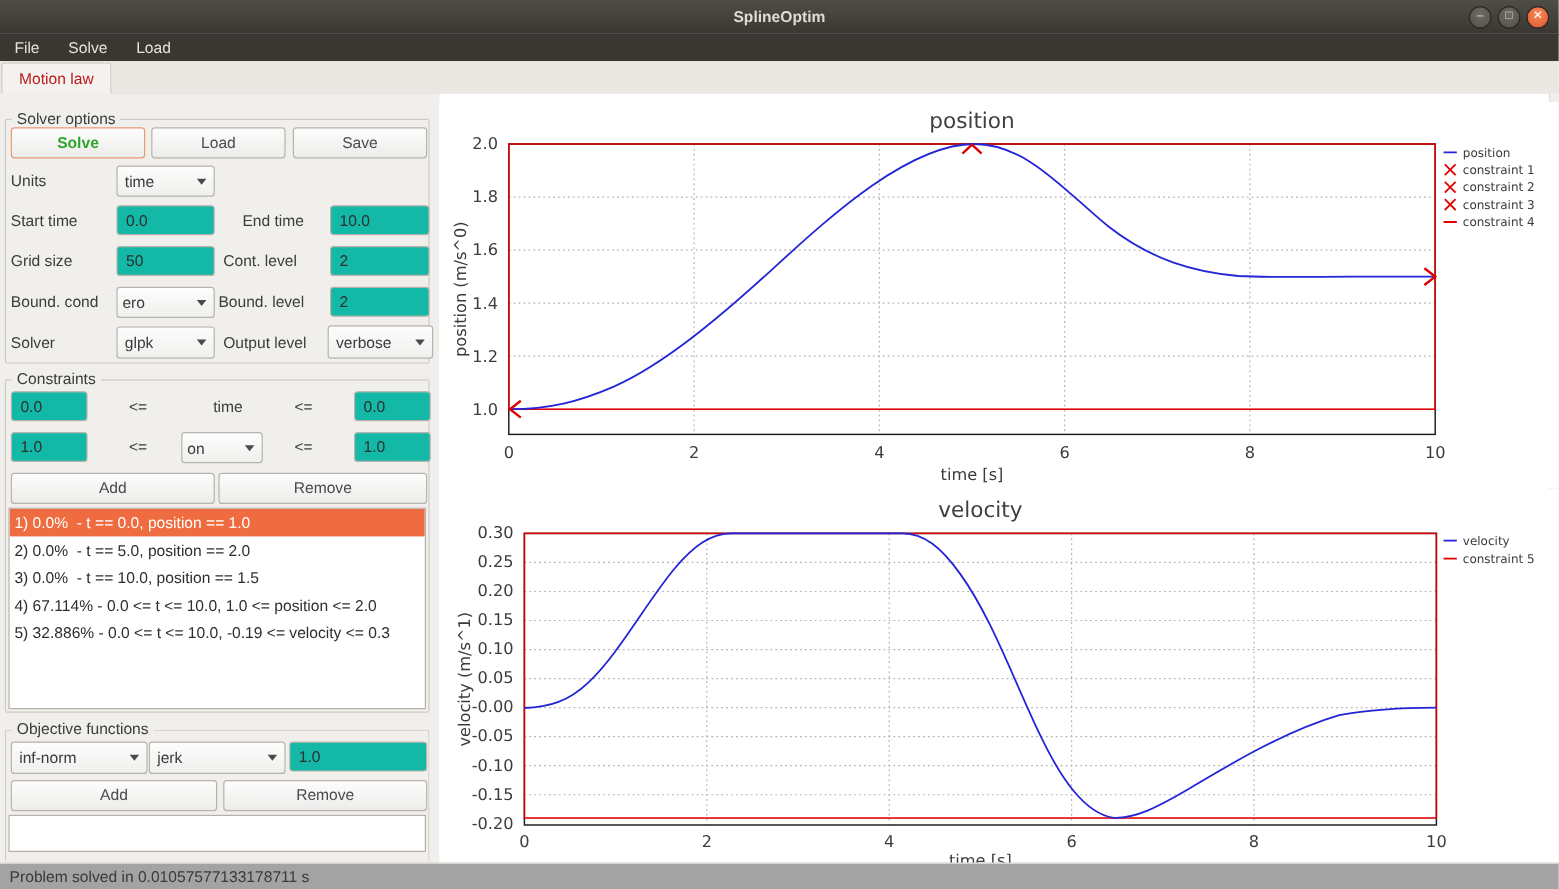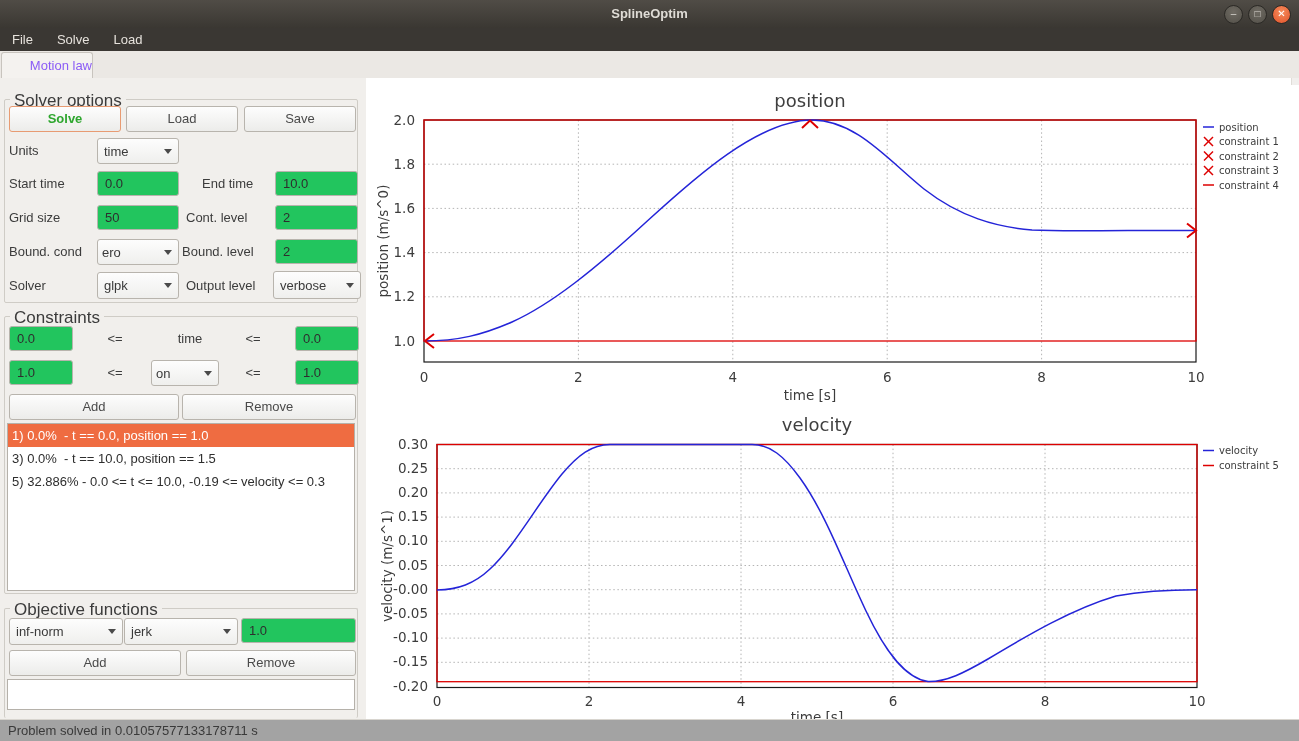--- a/index.html
+++ b/index.html
@@ -14,30 +14,30 @@
   .winbtn{width:17px;height:17px;border-radius:50%;border:1px solid #2b2925;
     background:radial-gradient(circle at 50% 35%,#6f6b63,#524f48);
     color:#d8d5cf;font-size:10px;line-height:15px;text-align:center;}
   .winbtn.close{background:radial-gradient(circle at 50% 35%,#f We? 0,#e}</style>
 <style>
   .winbtn.close{background:radial-gradient(circle at 50% 35%,#f58c5c,#e2532a);color:#fff;}
   .menubar{left:0;top:28px;width:1299px;height:23px;background:#3a3733;display:flex;align-items:center;}
   .menu-item{color:#e6e2dc;font-size:13px;padding:0 12px;height:23px;line-height:23px;}
   .tabstrip{left:0;top:51px;width:1299px;height:27px;background:#ebe8e4;border-bottom:1px solid #d4d0ca;}
   .tab{left:1px;top:52px;width:90px;height:26px;background:#f4f2ef;border:1px solid #c8c4be;border-bottom:none;
-    border-radius:3px 3px 0 0;text-align:right;line-height:26px;font-size:13px;color:#8b5cf6;}
+    border-radius:3px 3px 0 0;text-align:center;line-height:26px;font-size:13px;color:#b91c1c;}
   
   .left-panel{left:0;top:78px;width:366px;height:641px;background:#f1efec;border-right:1px solid #dcd8d3;}
   .frame{position:absolute;border:1px solid #cfccc6;border-radius:2px;}
   .frame-label{position:absolute;top:-9px;left:5px;background:#f1efec;padding:0 4px;
-    font-size:17px;color:#3b3b3b;white-space:nowrap;}
+    font-size:13px;color:#3b3b3b;white-space:nowrap;}
   .btn{position:absolute;background:linear-gradient(#fdfdfd,#ececea);border:1px solid #b8b4ad;
     border-radius:3px;font-size:13px;color:#4a4a4a;text-align:center;}
   .btn-solve{border:1px solid #e89b72;color:#2ea62e;font-weight:bold;}
-  .field{position:absolute;background:#22c55e;border:1px solid #b8b4ad;border-radius:3px;
+  .field{position:absolute;background:#14b8a6;border:1px solid #b8b4ad;border-radius:3px;
     font-size:13px;color:#2e2e2e;padding-left:7px;overflow:hidden;white-space:nowrap;}
   .combo{position:absolute;background:linear-gradient(#fdfdfd,#efefed);border:1px solid #b8b4ad;border-radius:3px;
     font-size:13px;color:#3a3a3a;display:flex;align-items:center;overflow:hidden;white-space:nowrap;}
   .combo .val{flex:1;padding-left:6px;overflow:hidden;}
   .arrow{width:0;height:0;border-left:4px solid transparent;border-right:4px solid transparent;
     border-top:5px solid #4a4a4a;margin-right:6px;flex:none;}
   .lbl{position:absolute;font-size:13px;color:#3c3c3c;white-space:nowrap;}
   .cmp{position:absolute;font-size:13px;color:#3c3c3c;text-align:center;}
   .list{position:absolute;background:#fff;border:1px solid #b5b1aa;overflow:hidden;}
   .list-item{height:23px;line-height:23px;font-size:13px;color:#2e2e2e;padding-left:4px;
@@ -135,21 +135,23 @@
       <span class="arrow"></span>
     </div>
     <div class="cmp" style="left:228px;top:48px;width:40px;">&lt;=</div>
     <div class="field" style="left:290px;top:43px;width:55px;height:23px;line-height:23px;">1.0</div>
 
     <div class="btn" style="left:4px;top:77px;width:168px;height:24px;line-height:24px;">Add</div>
     <div class="btn" style="left:177px;top:77px;width:172px;height:24px;line-height:24px;">Remove</div>
 
     <div class="list" style="left:2px;top:106px;width:346px;height:166px;">
       <div class="list-item sel">1) 0.0%  - t == 0.0, position == 1.0</div>
+      <div class="list-item">2) 0.0%  - t == 5.0, position == 2.0</div>
       <div class="list-item">3) 0.0%  - t == 10.0, position == 1.5</div>
+      <div class="list-item">4) 67.114% - 0.0 &lt;= t &lt;= 10.0, 1.0 &lt;= position &lt;= 2.0</div>
       <div class="list-item">5) 32.886% - 0.0 &lt;= t &lt;= 10.0, -0.19 &lt;= velocity &lt;= 0.3</div>
     </div>
   </div>
 
   <div class="frame" style="left:4px;top:530px;width:352px;height:109px;border-bottom:none;">
     <span class="frame-label">Objective functions</span>
     <div class="combo" style="left:4px;top:9px;width:112px;height:25px;">
       <span class="val">inf-norm</span>
       <span class="arrow"></span>
     </div>

